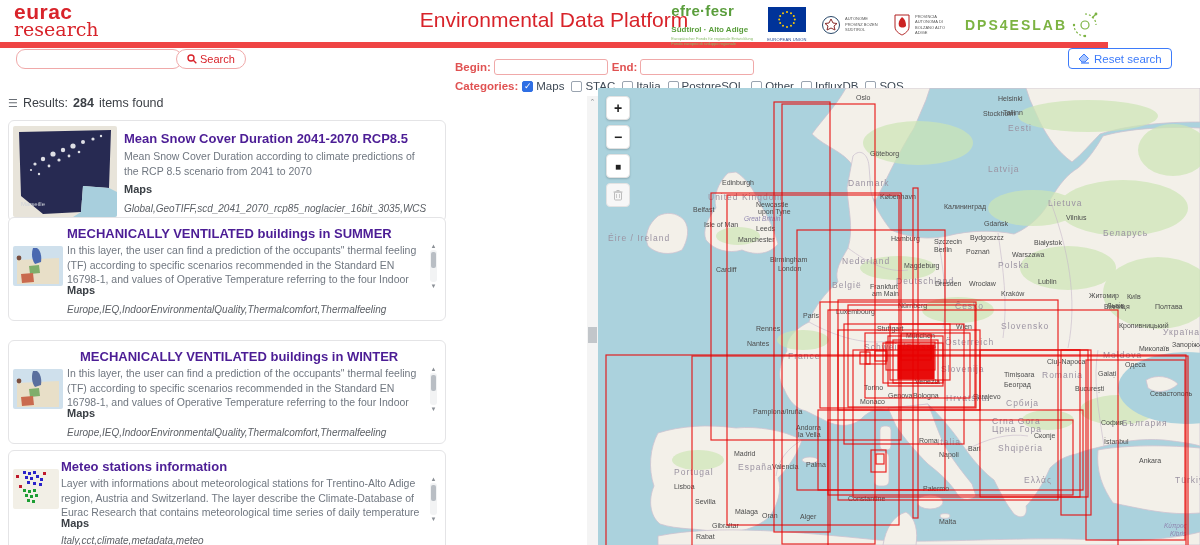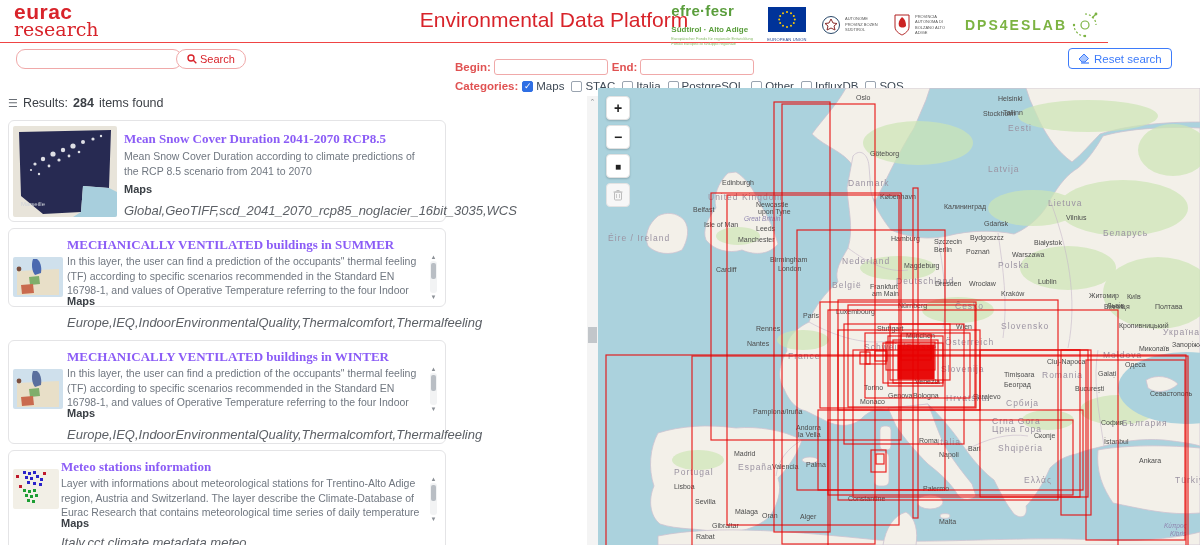--- a/index.html
+++ b/index.html
@@ -1,18 +1,18 @@
 <!DOCTYPE html>
 <html><head>
 <meta charset="utf-8">
 <style>
   html,body{margin:0;padding:0;width:1200px;height:545px;overflow:hidden;background:#fff;
     font-family:"Liberation Sans","DejaVu Sans",sans-serif;}
   
-  .header{position:absolute;left:0;top:0;width:1108px;height:42px;background:#fff;border-bottom:1px solid #ef4444;}
+  .header{position:absolute;left:0;top:0;width:1108px;height:42px;background:#fff;border-bottom:6px solid #ef4444;}
   .logo{position:absolute;left:14px;top:1px;line-height:1;}
   .logo .l1{font-weight:bold;font-size:21px;color:#d8232a;letter-spacing:.5px;}
   .logo .l2{font-family:"DejaVu Serif","Liberation Serif",serif;font-size:19px;color:#d8232a;margin-top:-2px;}
   .page-title{position:absolute;left:0;right:0;top:8px;text-align:center;color:#d8232a;font-size:21px;font-weight:500;}
   .partners{position:absolute;right:8px;top:3px;display:flex;align-items:center;gap:14px;}
   .efre{line-height:1;color:#5a9e3c;}
   .efre .a{font-weight:bold;font-size:15px;letter-spacing:.3px;}
   .efre .b{font-weight:bold;font-size:8px;margin-top:8px;}
   .efre .c{font-size:4px;color:#8abc6a;margin-top:2px;line-height:1.3;}
   .euflag{width:40px;text-align:center;}
@@ -31,24 +31,24 @@
   .cats{display:flex;align-items:center;gap:7px;margin-top:5px;}
   .cats label{display:flex;align-items:center;gap:3px;color:#3f4a56;font-size:11.5px;cursor:pointer;}
   .cb{width:11px;height:11px;border:1px solid #9aa4b0;border-radius:2px;background:#fff;display:inline-flex;align-items:center;justify-content:center;font-size:9px;color:#fff;box-sizing:border-box;}
   .cb.on{background:#2f6fe4;border-color:#2f6fe4;}
   .reset-btn{position:absolute;left:1068px;top:48px;height:21px;border:1px solid #3d7bfa;border-radius:4px;background:#fff;color:#3d7bfa;font-size:11.5px;padding:0 9px;display:flex;align-items:center;gap:4px;cursor:pointer;}
   
   .results-head{position:absolute;left:8px;top:96px;font-size:12.5px;color:#3b3f45;display:flex;align-items:center;gap:5px;}
   .results-head .ic{font-size:11px;color:#6a6f76;}
   .results-panel{position:absolute;left:0;top:112px;width:586px;height:433px;overflow:hidden;}
   .card{position:absolute;left:8px;width:438px;background:#fff;border:1px solid #e4e4e6;border-radius:6px;box-sizing:border-box;}
-  .card .title{position:absolute;color:#8b5cf6;font-weight:bold;font-size:13px;font-family:Liberation Serif, serif;}
+  .card .title{position:absolute;color:#4c1d95;font-weight:bold;font-size:13px;}
   .card .desc{position:absolute;color:#707780;font-size:10.5px;line-height:14.5px;overflow:hidden;}
   .card .cat{position:absolute;color:#3a3f45;font-weight:bold;font-size:11px;}
-  .card .tags{position:absolute;color:#5c6066;font-style:italic;font-size:13px;}
+  .card .tags{position:absolute;color:#5c6066;font-style:italic;font-size:10px;}
   .thumb{position:absolute;border-radius:2px;overflow:hidden;}
   .mini-scroll{position:absolute;width:9px;display:flex;flex-direction:column;align-items:center;color:#8b9096;font-size:6px;}
   .mini-scroll .track{width:7px;flex:1;background:#f2f3f4;border-radius:3px;position:relative;margin:1px 0;}
   .mini-scroll .mthumb{position:absolute;left:1px;top:2px;width:5px;height:16px;background:#b9bec4;border-radius:2px;}
   
   .vscroll{position:absolute;left:587px;top:96px;width:11px;height:449px;background:#f4f4f4;}
   .vscroll .arrow{position:absolute;left:0;top:2px;width:11px;text-align:center;font-size:7px;color:#85898e;}
   .vscroll .vthumb{position:absolute;left:1px;top:231px;width:9px;height:16px;background:#c2c6ca;}
   
   .map{position:absolute;left:598px;top:88px;width:602px;height:457px;overflow:hidden;background:#abd2dd;}
@@ -225,21 +225,21 @@
         </g>
         <text x="8" y="80" font-size="6" fill="#cfd3da">Marseille</text>
       </svg>
     </div>
     <div class="title" style="left:115px;top:10px">Mean Snow Cover Duration 2041-2070 RCP8.5</div>
     <div class="desc" style="left:115px;top:28px;width:300px;height:30px">Mean Snow Cover Duration according to climate predictions of the RCP 8.5 scenario from 2041 to 2070</div>
     <div class="cat" style="left:115px;top:62px">Maps</div>
     <div class="tags" style="left:115px;top:82px">Global,GeoTIFF,scd_2041_2070_rcp85_noglacier_16bit_3035,WCS</div>
   </div>
 
-  <div class="card" style="top:116px;height:79px">
+  <div class="card" style="top:105px;height:104px">
     <div class="thumb" style="left:4px;top:28px;width:50px;height:40px">
       <svg width="50" height="40" viewBox="0 0 50 40">
         <rect width="50" height="40" fill="#cfe0ec"></rect>
         <path d="M4 14 L46 12 L46 38 L4 38 Z" fill="#e8dfc8"></path>
         <path d="M20 2 C18 8 19 14 22 18 L28 16 C29 9 27 4 24 2 Z" fill="#4a69b0"></path>
         <path d="M16 20 L26 19 L27 27 L17 28 Z" fill="#7fae6b"></path>
         <path d="M8 28 L20 27 L21 36 L9 37 Z" fill="#c96a4e"></path>
         <circle cx="6" cy="12" r="2.4" fill="#7b4f3f"></circle>
       </svg>
     </div>
@@ -260,21 +260,21 @@
     <div class="thumb" style="left:4px;top:28px;width:50px;height:40px">
       <svg width="50" height="40" viewBox="0 0 50 40">
         <rect width="50" height="40" fill="#cfe0ec"></rect>
         <path d="M4 14 L46 12 L46 38 L4 38 Z" fill="#e8dfc8"></path>
         <path d="M20 2 C18 8 19 14 22 18 L28 16 C29 9 27 4 24 2 Z" fill="#5a6f9e"></path>
         <path d="M16 20 L26 19 L27 27 L17 28 Z" fill="#7fae6b"></path>
         <path d="M8 28 L20 27 L21 36 L9 37 Z" fill="#c96a4e"></path>
         <circle cx="6" cy="12" r="2.4" fill="#7b4f3f"></circle>
       </svg>
     </div>
-    <div class="title" style="left:58px;top:8px">MECHANICALLY VENTILATED buildings in WINTER</div>
+    <div class="title" style="left:71px;top:8px">MECHANICALLY VENTILATED buildings in WINTER</div>
     <div class="desc" style="left:58px;top:25px;width:355px;height:44px">In this layer, the user can find a prediction of the occupants" thermal feeling (TF) according to specific scenarios recommended in the Standard EN 16798-1, and values of Operative Temperature referring to the four Indoor Environmental Quality categories.</div>
     <div class="mini-scroll" style="left:420px;top:25px;height:46px">
       <span>▲</span>
       <span class="track">
           <span class="mthumb"></span>
         </span>
       <span>▼</span>
     </div>
     <div class="cat" style="left:58px;top:66px">Maps</div>
     <div class="tags" style="left:58px;top:86px">Europe,IEQ,IndoorEnvironmentalQuality,Thermalcomfort,Thermalfeeling</div>

